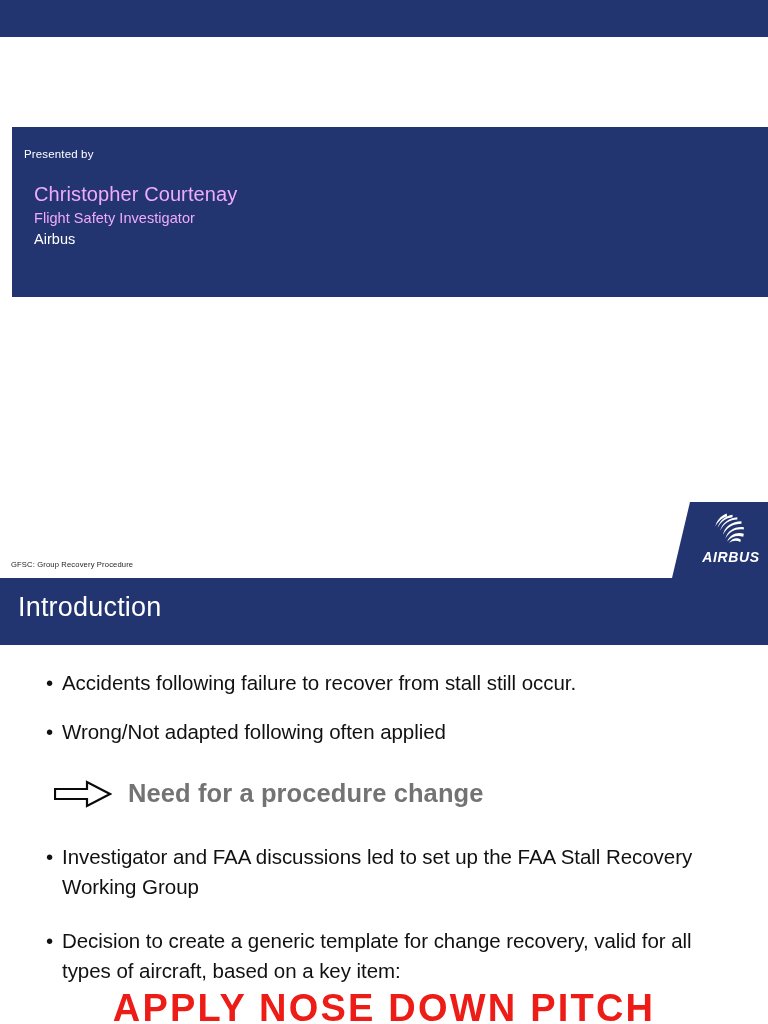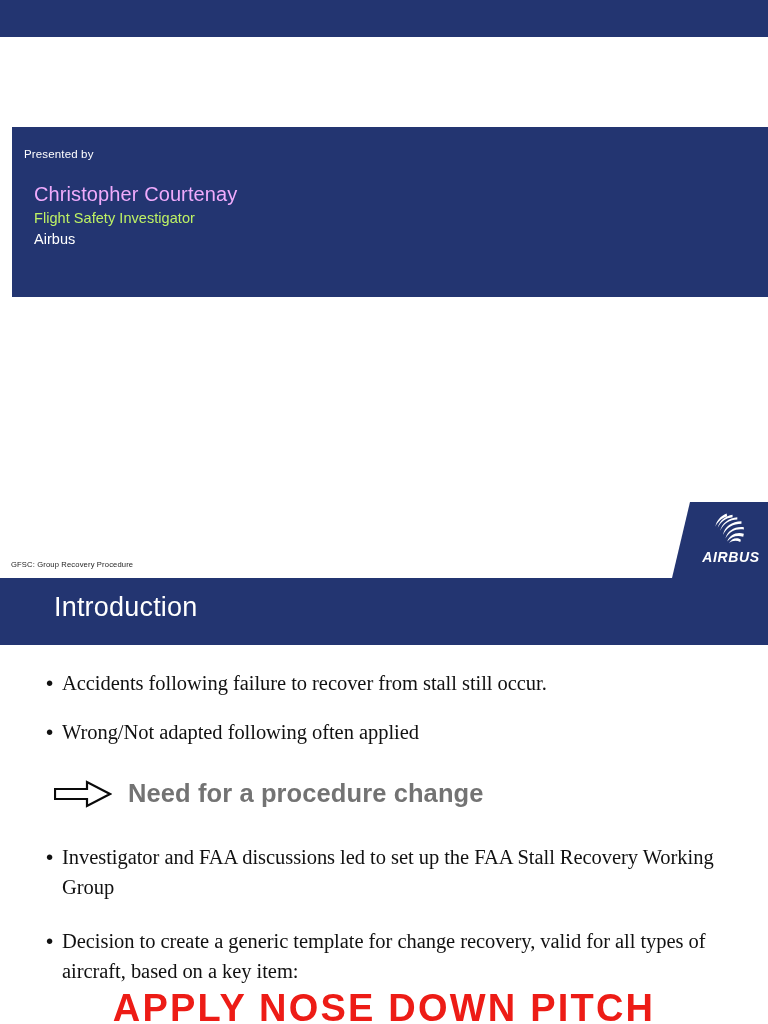--- a/index.html
+++ b/index.html
@@ -68,21 +68,21 @@
     color: #f0abfc;
     font-size: 20px;
     letter-spacing: 0.1px;
     white-space: nowrap;
   }
 
   .presenter-role {
     position: absolute;
     left: 22px;
     top: 83px;
-    color: #bef264;
+    color: #f0abfc;
     font-size: 14.5px;
     letter-spacing: 0.05px;
     white-space: nowrap;
   }
 
   .presenter-company {
     position: absolute;
     left: 22px;
     top: 104px;
     color: #ffffff;
@@ -169,21 +169,20 @@
     background: #233571;
   }
   .section-header-text {
     position: absolute;
     left: 18px;
     top: 14px;
     color: #ffffff;
     font-size: 27px;
     letter-spacing: 0.2px;
     white-space: nowrap;
-    margin-left: 36px;
   }
 
   .body-list {
     position: absolute;
     left: 0;
     top: 67px;
     width: 768px;
   }
 
   .bullet-row {
@@ -199,21 +198,20 @@
     left: 46px;
     top: 0;
     width: 16px;
     font-size: 20.5px;
     line-height: 30px;
   }
   .bullet-row .bullet-text {
     display: block;
     padding-left: 62px;
     padding-right: 30px;
-    font-family: Liberation Serif, serif;
   }
 
   .row-gap-1 { margin-top: 23px; }
   .row-gap-2 { margin-top: 19px; }
   .row-gap-3 { margin-top: 26px; }
   .row-gap-4 { margin-top: 24px; }
 
   .emphasis-row {
     position: relative;
     margin-top: 25px;

